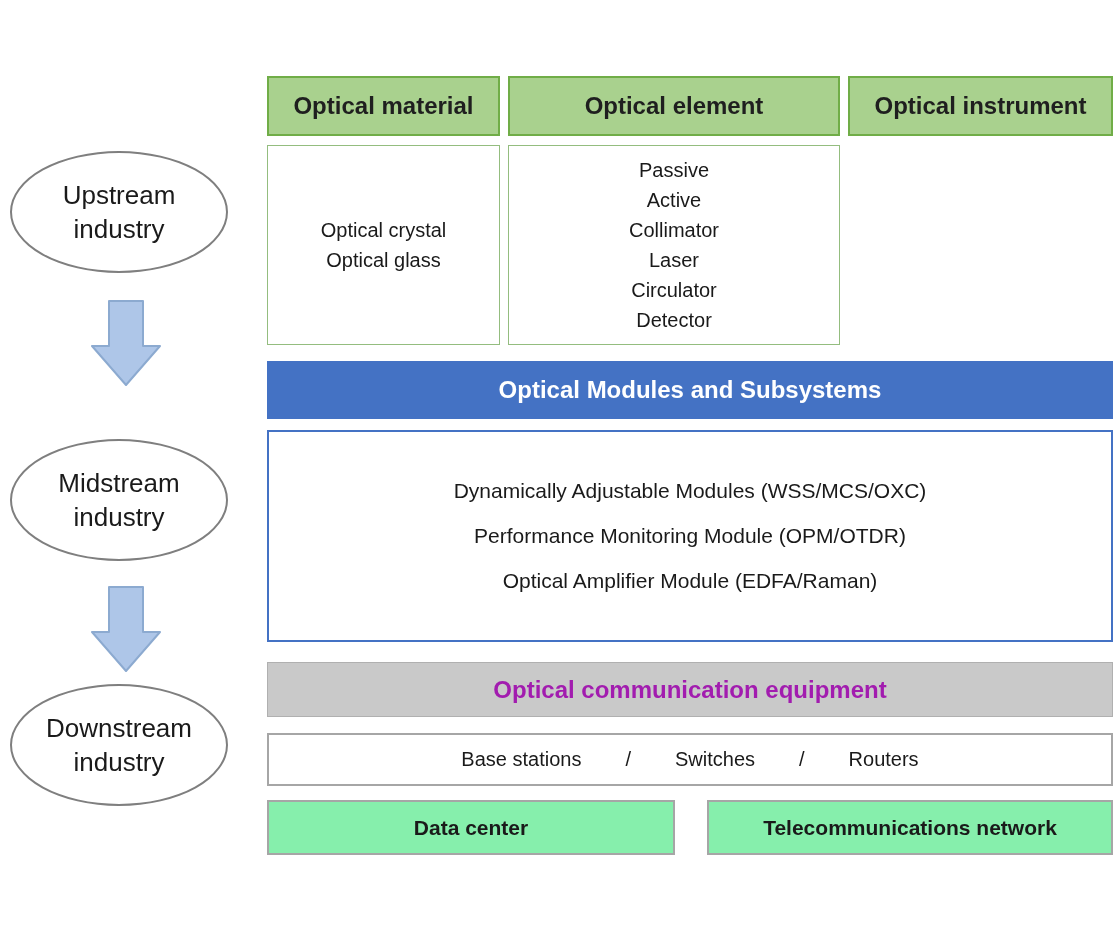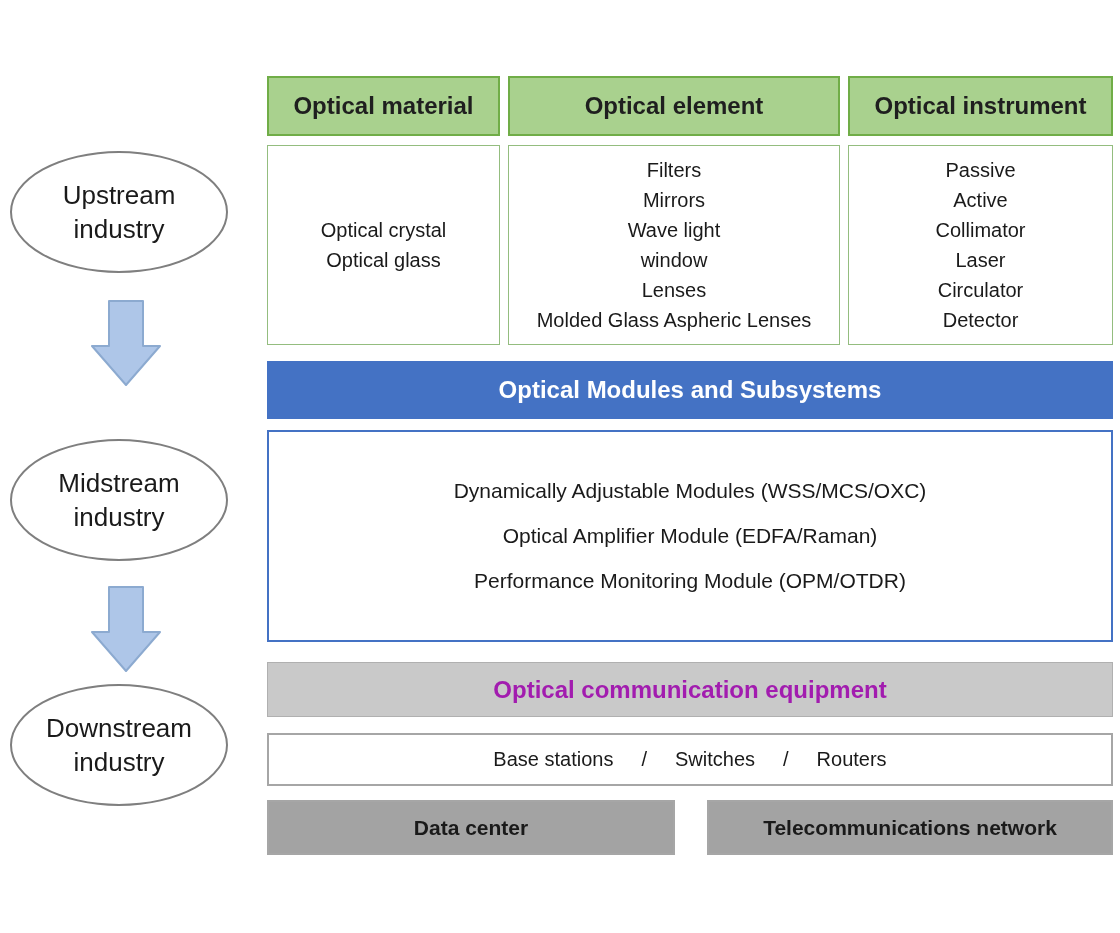--- a/index.html
+++ b/index.html
@@ -66,27 +66,27 @@
     border:1px solid var(--gray-border, #b0b0b0);
     display:flex; align-items:center; justify-content:center;
     font-size:24px; font-weight:700; color:#a21caf;
   }
 
   .equip-box {
     top:733px; height:53px;
     background:#fff;
     border:2px solid var(--box-border, #a6a6a6);
     display:flex; align-items:center; justify-content:center;
-    column-gap:28px; font-size:20px;
+    column-gap:44px; font-size:20px;
   }
   .equip-sep { color:#1a1a1a; }
 
   .bottom-row { top:800px; height:55px; display:grid; grid-template-columns:408px 406px; column-gap:32px; }
   .bottom-box {
-    background:#a3a3a3;
+    background:#86efac;
     border:2px solid var(--box-border, #a6a6a6);
     display:flex; align-items:center; justify-content:center;
     font-size:21px; font-weight:600;
   }
 </style>
 </head>
 <body>
 
 <div class="canvas">
 
@@ -118,43 +118,35 @@
     <div class="col-header">Optical element</div>
     <div class="col-header">Optical instrument</div>
   </div>
 
   <div class="row content-row">
     <div class="content-box">
       <span>Optical crystal</span>
       <span>Optical glass</span>
     </div>
     <div class="content-box">
-      <span>Filters</span>
-      <span>Mirrors</span>
-      <span>Wave light</span>
-      <span>window</span>
-      <span>Lenses</span>
-      <span>Molded Glass Aspheric Lenses</span>
-    </div>
-    <div class="content-box">
       <span>Passive</span>
       <span>Active</span>
       <span>Collimator</span>
       <span>Laser</span>
       <span>Circulator</span>
       <span>Detector</span>
     </div>
   </div>
 
   <div class="row blue-bar">Optical Modules and Subsystems</div>
 
   <div class="row mid-box">
     <span>Dynamically Adjustable Modules (WSS/MCS/OXC)</span>
+    <span>Performance Monitoring Module (OPM/OTDR)</span>
     <span>Optical Amplifier Module (EDFA/Raman)</span>
-    <span>Performance Monitoring Module (OPM/OTDR)</span>
   </div>
 
   <div class="row gray-bar">Optical communication equipment</div>
 
   <div class="row equip-box">
     <span>Base stations</span>
     <span class="equip-sep">/</span>
     <span>Switches</span>
     <span class="equip-sep">/</span>
     <span>Routers</span>

